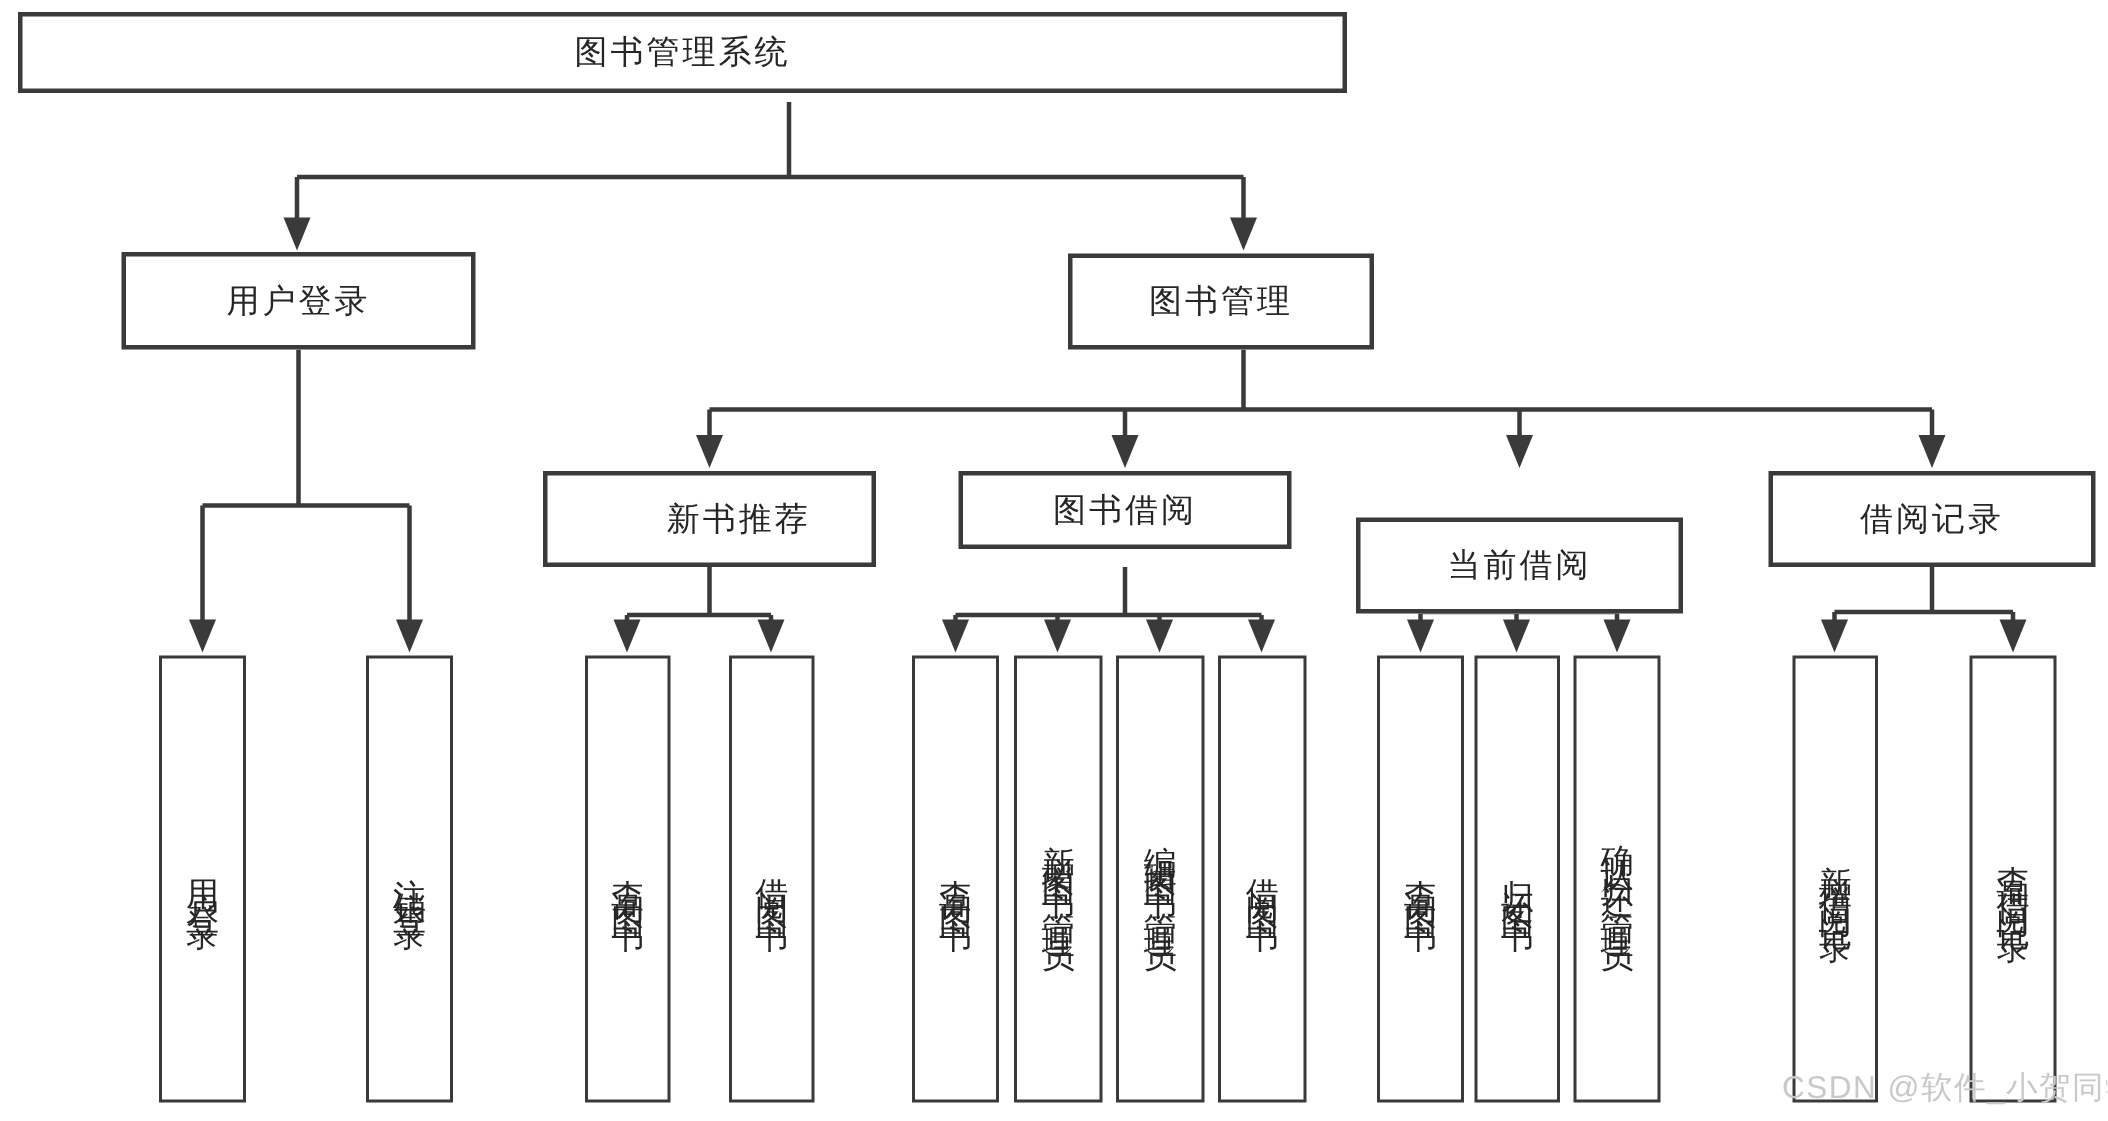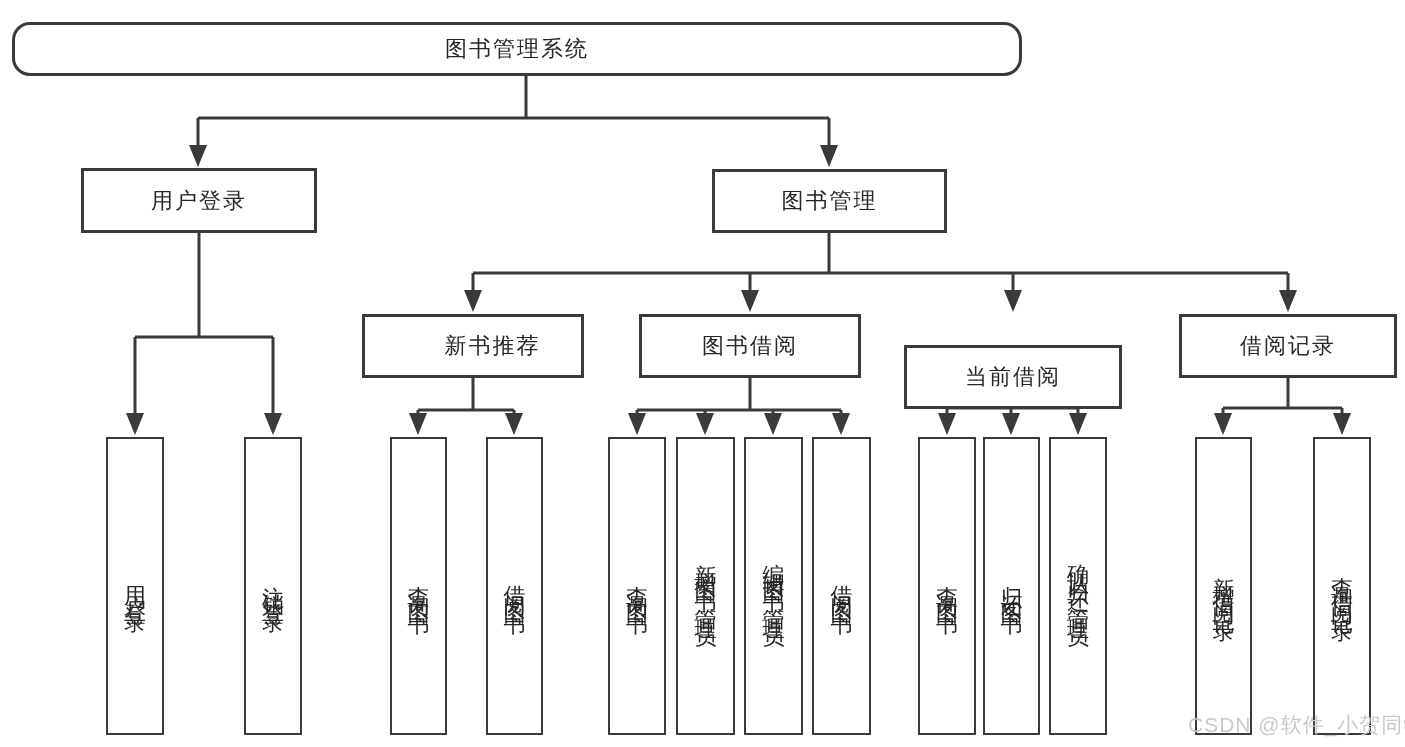--- a/index.html
+++ b/index.html
@@ -95,27 +95,27 @@
       <polygon points="764,413 782,413 773,435"></polygon>
       <polygon points="832,413 850,413 841,435"></polygon>
       <polygon points="938,413 956,413 947,435"></polygon>
       <polygon points="1002,413 1020,413 1011,435"></polygon>
       <polygon points="1069,413 1087,413 1078,435"></polygon>
       <polygon points="1214,413 1232,413 1223,435"></polygon>
       <polygon points="1333,413 1351,413 1342,435"></polygon>
     </g>
   </svg>
 
-  <div class="node" style="left:12px; top:22px; width:1010px; height:54px;border-radius:18px;">图书管理系统</div>
+  <div class="node" style="left:12px; top:8px; width:886px; height:54px;">图书管理系统</div>
 
   <div class="node" style="left:81px; top:168px; width:236px; height:65px;">用户登录</div>
-  <div class="node" style="left:712px; top:169px; width:235px; height:64px;">图书管理</div>
+  <div class="node" style="left:712px; top:169px; width:204px; height:64px;">图书管理</div>
 
   <div class="node" style="left:362px; top:314px; width:222px; height:64px;padding-left:39px;">新书推荐</div>
-  <div class="node" style="left:639px; top:314px; width:222px; height:64px;">图书借阅</div>
+  <div class="node" style="left:639px; top:314px; width:222px; height:52px;">图书借阅</div>
   <div class="node" style="left:904px; top:314px; width:218px; height:64px;margin-top:31px;">当前借阅</div>
   <div class="node" style="left:1179px; top:314px; width:218px; height:64px;">借阅记录</div>
 
   <div class="leaf" style="left:106px; width:58px;">
     <span class="vtext">用户登录</span>
   </div>
   <div class="leaf" style="left:244px; width:58px;">
     <span class="vtext">注销登录</span>
   </div>
 

